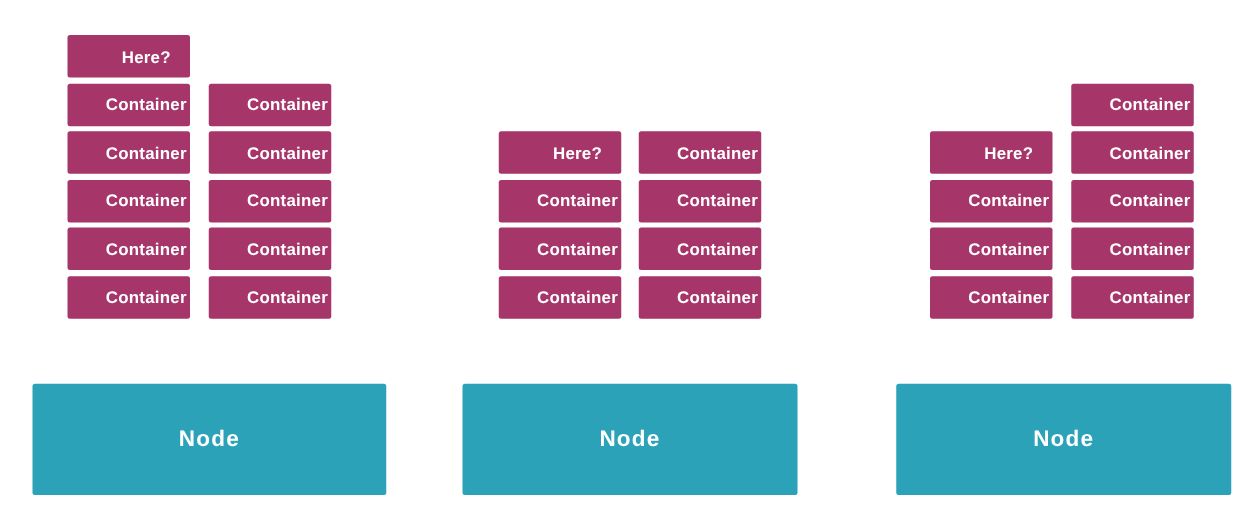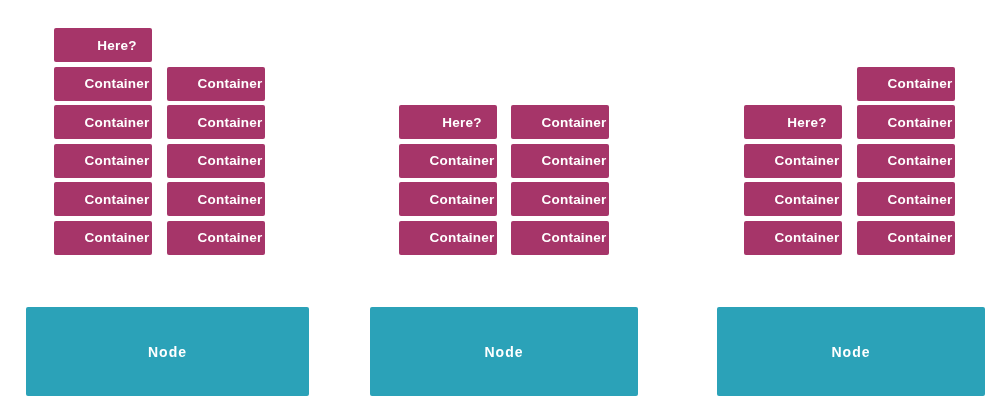--- a/index.html
+++ b/index.html
@@ -33,21 +33,21 @@
     letter-spacing: 0.2px;
     padding-left: 28px;
   }
   .node {
     position: absolute;
     top: 307px;
     height: 89px;
     background: var(--node-fill);
     border-radius: 2px;
     color: var(--label-text);
-    font-size: 14px;
+    font-size: 18px;
     font-weight: 700;
     letter-spacing: 1px;
     display: flex;
     align-items: center;
     justify-content: center;
   }
 </style>
 </head>
 <body>
 

